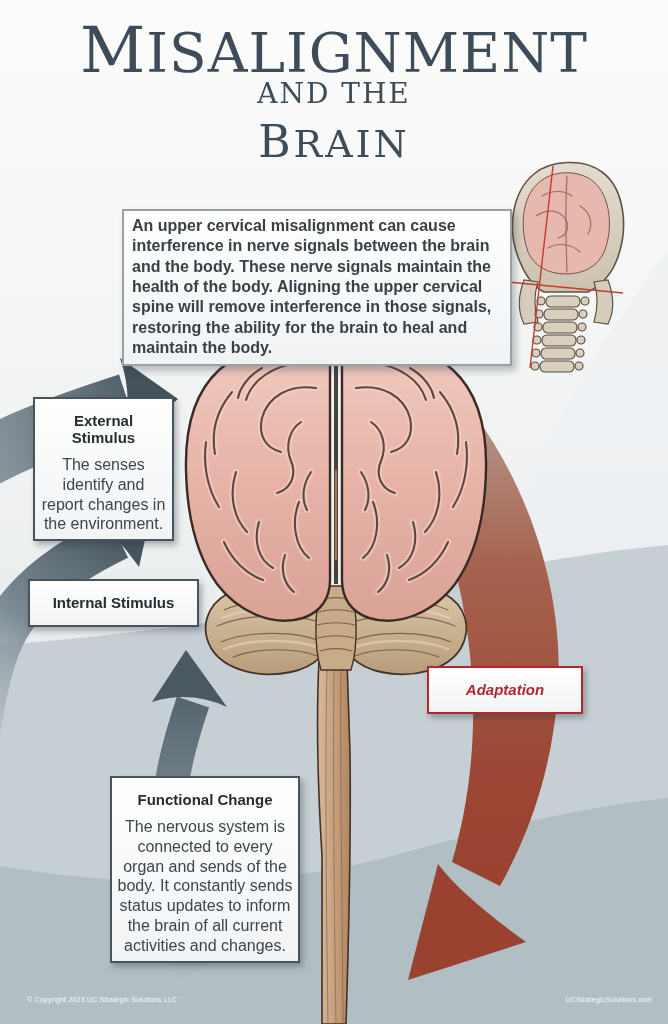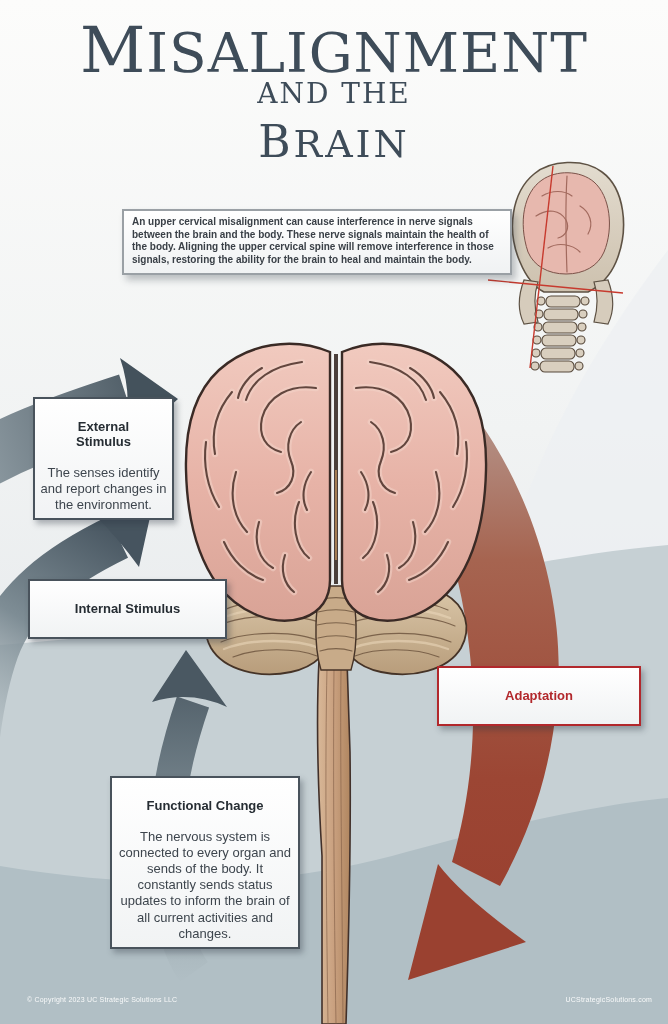--- a/index.html
+++ b/index.html
@@ -13,32 +13,32 @@
   .t-line{position:absolute;left:0;right:0;line-height:1;letter-spacing:1px;}
   .t1{top:19px;font-size:55px;}
   .t2{top:80px;font-size:28px;letter-spacing:2px;}
   .t3{top:120px;font-size:38px;letter-spacing:3px;}
   .t1::first-letter,.t3::first-letter{font-size:1.16em;}
   
   .intro-box{position:absolute;left:122px;top:209px;width:390px;box-sizing:border-box;
              background:linear-gradient(180deg,#ffffff 0%,#f0f2f3 100%);
              border:2px solid #9aa0a5;box-shadow:4px 5px 7px rgba(50,60,70,.30);
              padding:5px 8px 6px;}
-  .intro-box p{margin:0;font-size:10px;line-height:1.27;font-weight:bold;color:#3a4047;}
+  .intro-box p{margin:0;font-size:16px;line-height:1.27;font-weight:bold;color:#3a4047;}
   
   .callout{position:absolute;box-sizing:border-box;text-align:center;
            background:linear-gradient(180deg,#ffffff 0%,#f1f3f4 100%);
            border:2px solid #49535c;box-shadow:3px 4px 6px rgba(40,50,60,.35);
            padding:4px 5px 5px;}
-  .callout h3{margin:16px;font-size:13px;font-weight:bold;color:#262d33;}
-  .callout p{margin:1px 0 0;font-size:13px;line-height:1.24;color:#3d454d;}
+  .callout h3{margin:9px;font-size:15px;font-weight:bold;color:#262d33;}
+  .callout p{margin:1px 0 0;font-size:16px;line-height:1.24;color:#3d454d;}
   .co-external{left:33px;top:397px;width:141px;}
-  .co-internal{left:28px;top:579px;width:199px;}
+  .co-internal{left:28px;top:579px;width:171px;}
   .co-functional{left:110px;top:776px;width:190px;}
-  .co-adapt{left:437px;top:666px;width:204px;border-color:#b2282c;}
+  .co-adapt{left:427px;top:666px;width:156px;border-color:#b2282c;font-style:italic;}
   .co-adapt h3{color:#b2282c;}
   .co-adapt p{color:#b5342f;}
   
   .footer-text{position:absolute;bottom:21px;font-size:7px;letter-spacing:.2px;
                color:rgba(255,255,255,.92);}
   .foot-left{left:27px;}
   .foot-right{right:16px;}
   
   .gy-hi{stroke:#f3d4c9;stroke-width:6.5;opacity:.55;fill:none;stroke-linecap:round;}
   .gy-dk{stroke:#573b33;stroke-width:2.1;opacity:.92;fill:none;stroke-linecap:round;}

